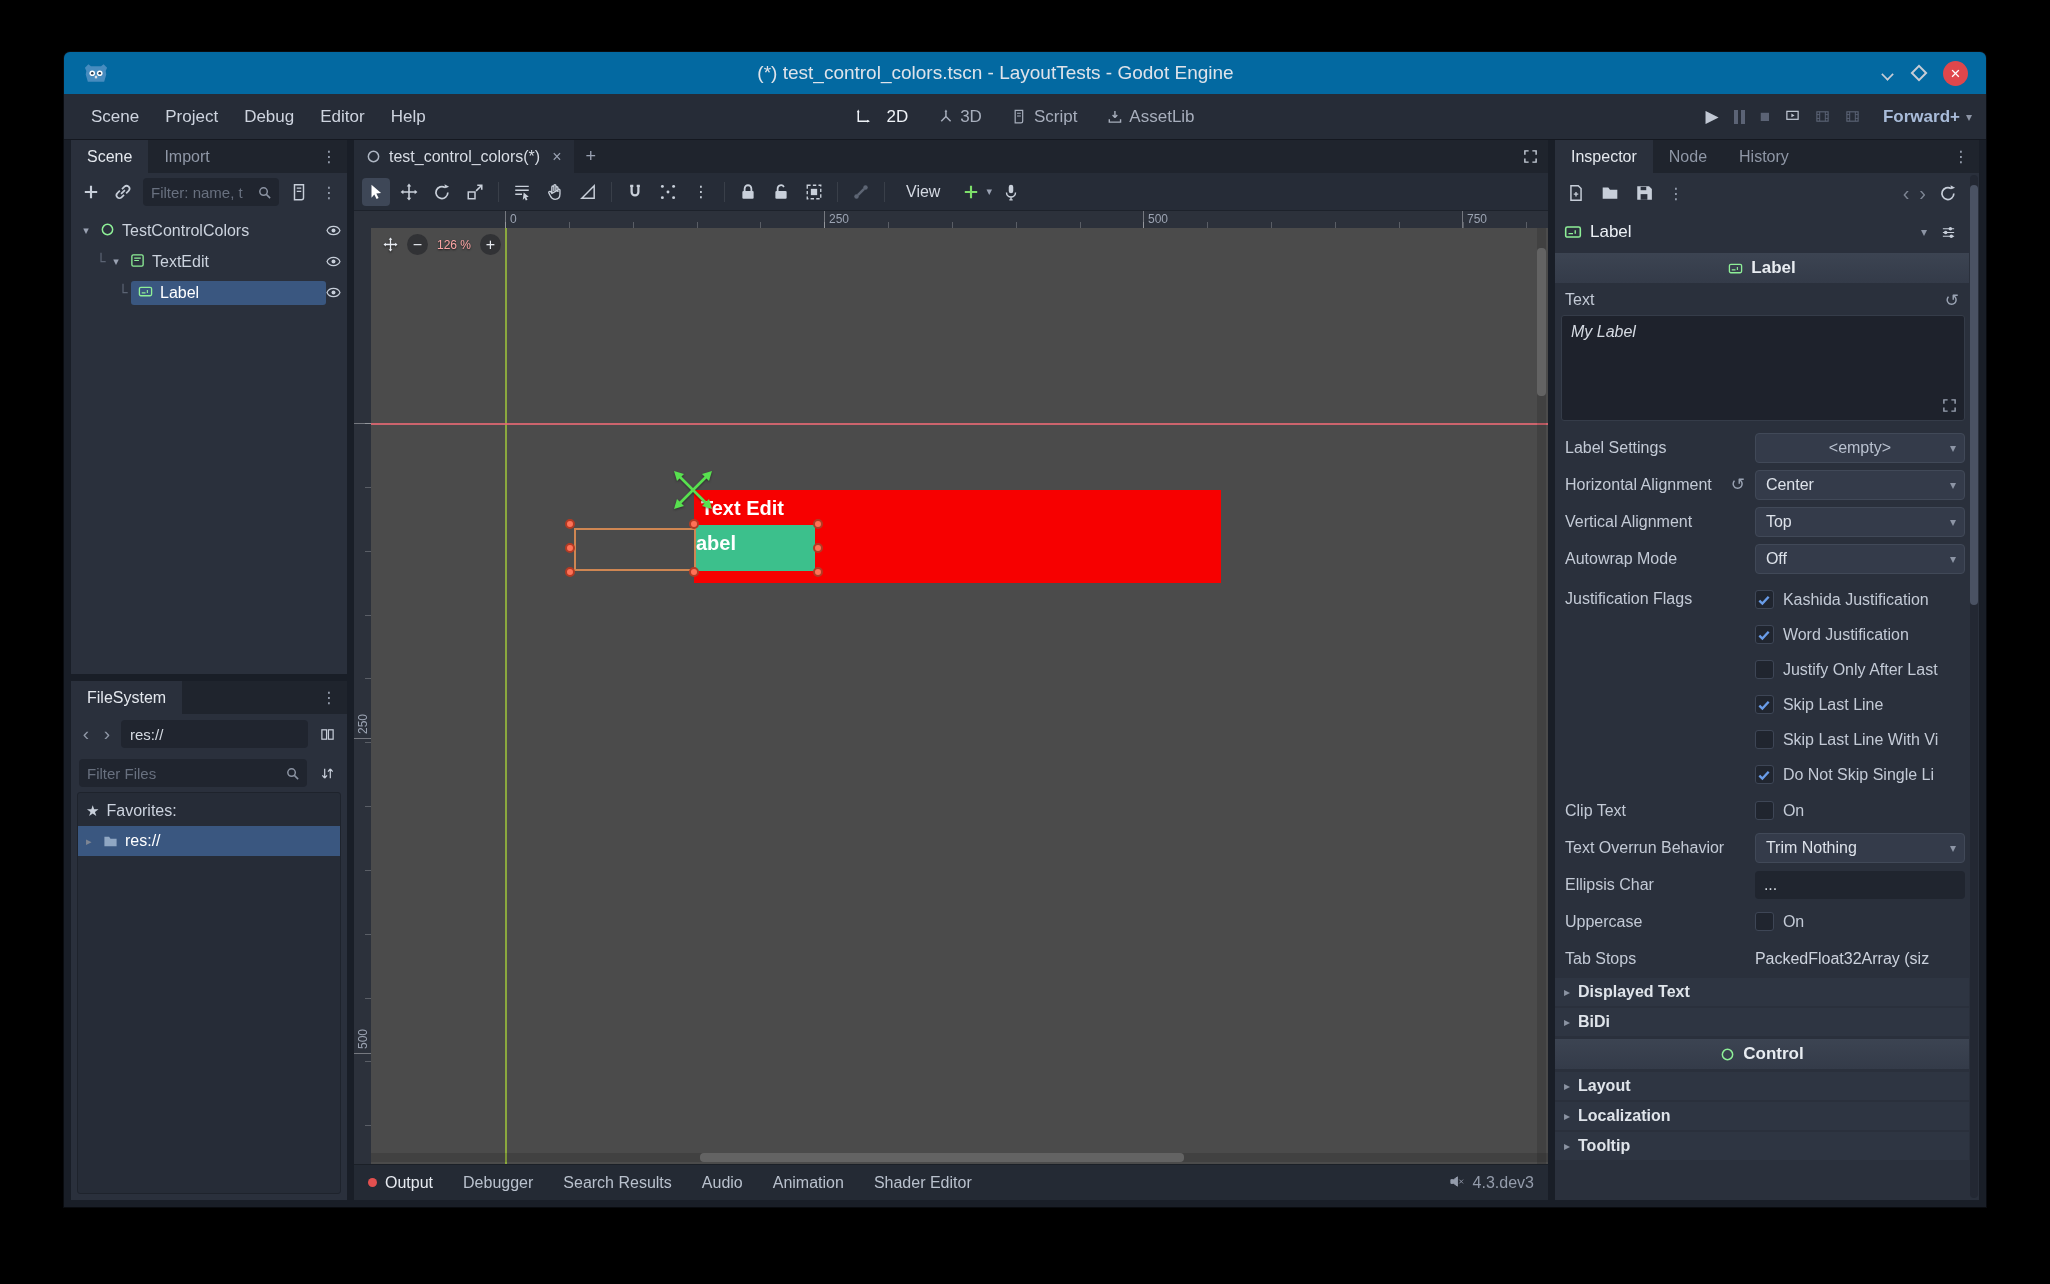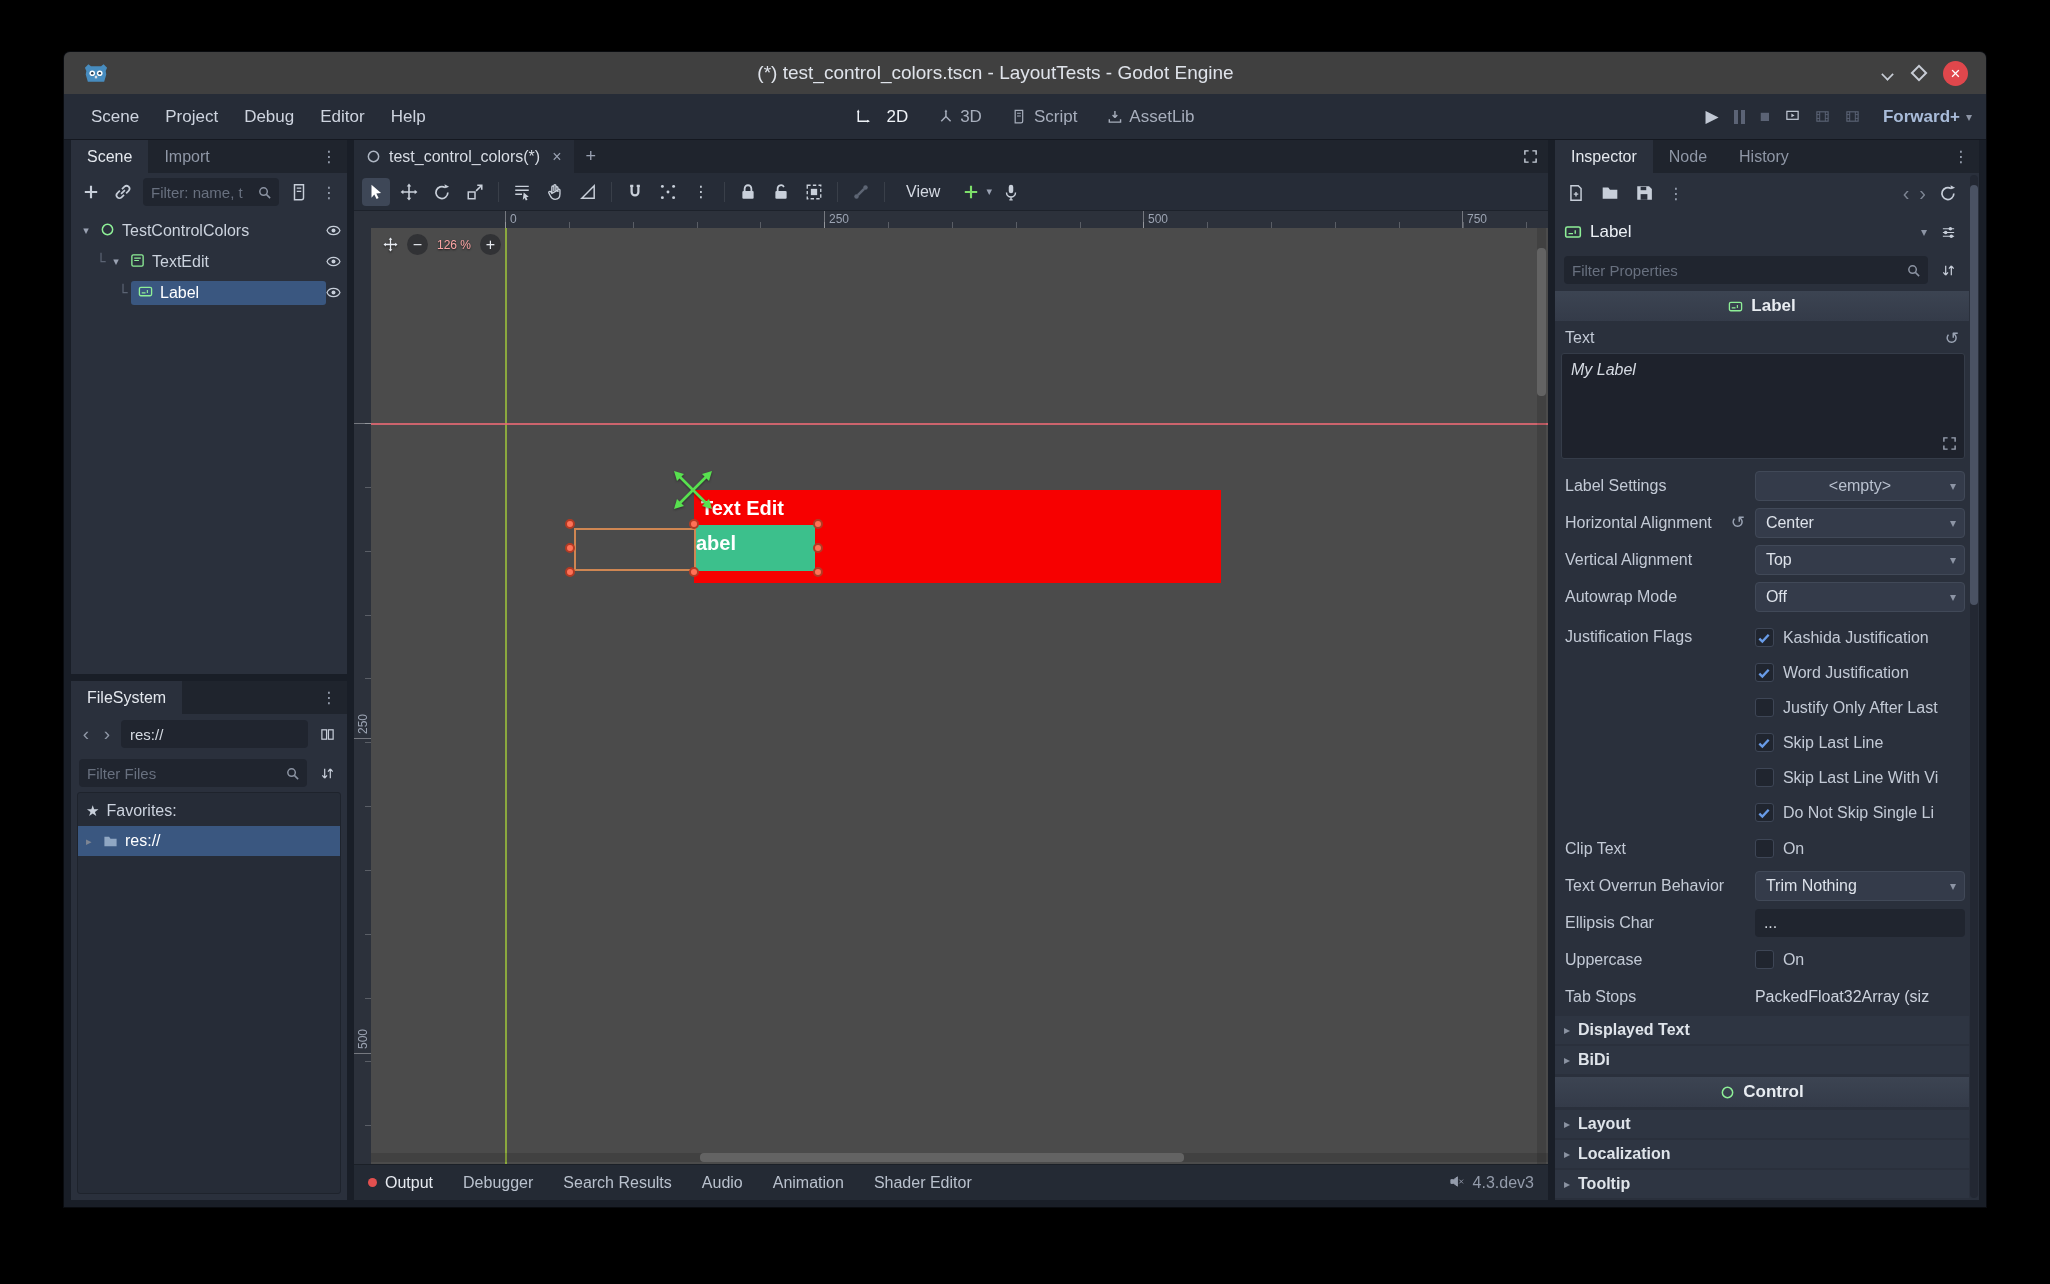--- a/index.html
+++ b/index.html
@@ -1,21 +1,21 @@
 <!DOCTYPE html>
 <html><head>
 <meta charset="utf-8">
 <style>
 *{margin:0;padding:0;box-sizing:border-box;}
 html,body{width:2050px;height:1284px;background:#000;font-family:"Liberation Sans","DejaVu Sans",sans-serif;color:#ccd3de;overflow:hidden;}
 .window{position:absolute;left:64px;top:52px;width:1922px;height:1155px;background:#191e27;display:flex;flex-direction:column;border-radius:6px 6px 0 0;box-shadow:0 0 0 1px #090b0f;}
 svg.ic{width:18px;height:18px;display:block;}
 svg.ic14{width:15px;height:15px;display:block;}
 
-.titlebar{flex:0 0 42px;background:#404040;display:flex;align-items:center;padding:0 18px;border-radius:6px 6px 0 0;}
+.titlebar{flex:0 0 42px;background:#0369a1;display:flex;align-items:center;padding:0 18px;border-radius:6px 6px 0 0;}
 .godot-logo{width:28px;height:28px;}
 .tb-title{flex:1;text-align:center;font-size:19px;color:#dfe3ea;}
 .win-btns{display:flex;align-items:center;gap:18px;}
 .wb-chev{width:14px;height:9px;position:relative;}
 .wb-chev::before{content:"";position:absolute;left:1px;top:0;width:9px;height:9px;border-right:2px solid #c8cdd6;border-bottom:2px solid #c8cdd6;transform:rotate(45deg) scale(.8);}
 .wb-diamond{width:12px;height:12px;border:2px solid #c8cdd6;transform:rotate(45deg);}
 .wb-close{width:25px;height:25px;border-radius:50%;background:#e0474c;color:#fff;display:flex;align-items:center;justify-content:center;font-size:17px;line-height:1;}
 
 .menubar{flex:0 0 46px;background:#262c37;display:flex;align-items:center;padding:0 14px;position:relative;border-bottom:1px solid #141820;}
 .menus{display:flex;align-items:center;}
@@ -751,33 +751,20 @@
           <span>Label</span>
           <div class="right">
             <span class="dd-ar">▾</span>
             <span class="tool-ic">
                 <svg class="ic14">
                   <use href="#i-tune"></use>
                 </svg>
               </span>
           </div>
         </div>
-        <div class="insp-filter">
-          <div class="search-box">
-            <input type="text" placeholder="Filter Properties" style="">
-            <svg class="ic14 s-ic">
-                <use href="#i-search"></use>
-              </svg>
-          </div>
-          <span class="tool-ic">
-              <svg class="ic14">
-                <use href="#i-sort"></use>
-              </svg>
-            </span>
-        </div>
 
         <div class="insp-scroll">
           <div class="category">
             <svg class="ic14 green">
                 <use href="#i-label-node"></use>
               </svg>
             <span>Label</span>
           </div>
 
           <div class="pt-head">

